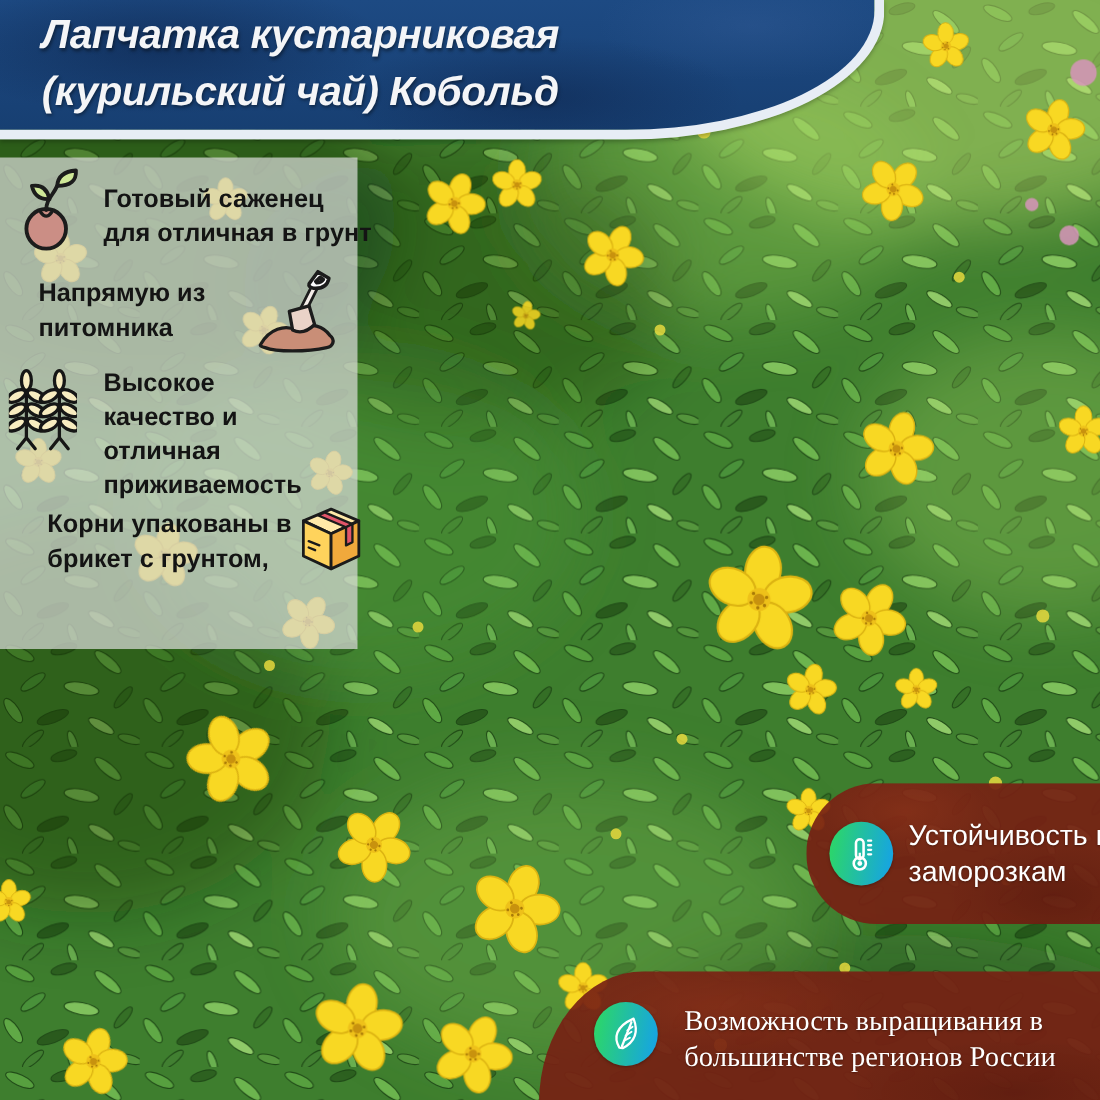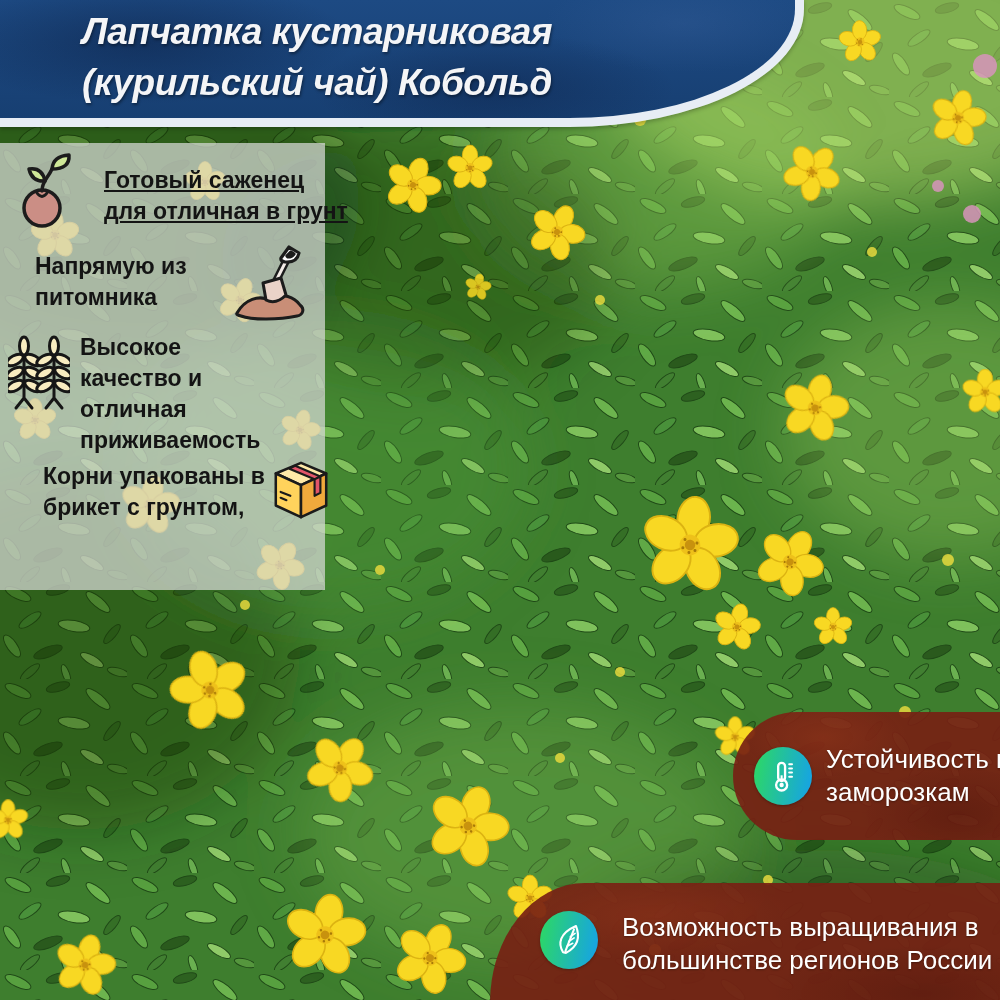--- a/index.html
+++ b/index.html
@@ -22,40 +22,39 @@
     border-bottom-right-radius:235px 118px;
     border-bottom:9px solid #e7edf5;
     border-right:9px solid #e7edf5;
     box-shadow:0 2px 4px rgba(0,0,0,.25);
   }
   .header .title{
     padding:6px 0 0 38px;
     font-size:37px;line-height:51px;font-weight:bold;font-style:italic;
     color:#f4f5f7;letter-spacing:-.5px;white-space:nowrap;
     text-shadow:1px 2px 3px rgba(0,0,0,.4);
-    margin-left:44px;
   }
 
   
   .panel{
     position:absolute;top:143px;left:0;width:325px;height:447px;
     background:rgba(213,216,212,.74);
   }
   .feat{position:absolute;display:flex;}
   .ftext{
     font-size:23px;line-height:31px;font-weight:bold;color:#141414;
     white-space:nowrap;
   }
   .f1{top:8px;left:12px;}
-  .f1 .ftext{margin-left:30px;margin-top:14px;text-decoration:underline;}
+  .f1 .ftext{margin-left:20px;margin-top:14px;}
   .f2{top:102px;left:35px;gap:24px;}
   .f2 .ftext{margin-top:6px;width:170px;}
   .f2 .icon{margin-left:2px;}
   .f3{top:187px;left:8px;}
-  .f3 .ftext{margin-left:10px;margin-top:2px;}
+  .f3 .ftext{margin-left:24px;margin-top:2px;}
   .f4{top:318px;left:43px;justify-content:flex-end;}
   .f4 .ftext{width:220px;}
   .f4 .icon{margin-left:6px;margin-top:-4px;}
   .icon{flex:0 0 auto;}
 
   
   .badge{
     position:absolute;background:rgba(118,33,19,.92);color:#fff;
     display:flex;align-items:center;box-sizing:border-box;
   }
@@ -80,21 +79,21 @@
     width:58px;height:58px;border-radius:50%;flex:0 0 auto;
     background:linear-gradient(100deg,#2bd46e 10%,#17a6de 90%);
     display:flex;align-items:center;justify-content:center;
     box-shadow:0 1px 3px rgba(0,0,0,.3);
   }
   .btext{
     font-size:26px;line-height:33px;font-weight:normal;
     text-shadow:0 1px 2px rgba(0,0,0,.35);white-space:nowrap;
   }
   .badge-frost .btext{margin-left:14px;}
-  .badge-regions .btext{margin-left:24px;}
+  .badge-regions .btext{margin-left:24px;font-family:Liberation Serif, serif;}
 </style>
 </head>
 <body>
 
 <div class="stage">
 
   <svg class="photo" width="1000" height="1000" viewBox="0 0 1000 1000" xmlns="http://www.w3.org/2000/svg" xmlns:xlink="http://www.w3.org/1999/xlink">
     <defs>
       <pattern id="fol" width="127" height="97" patternUnits="userSpaceOnUse">
         <rect width="127" height="97" fill="#3e7e2e"></rect>

